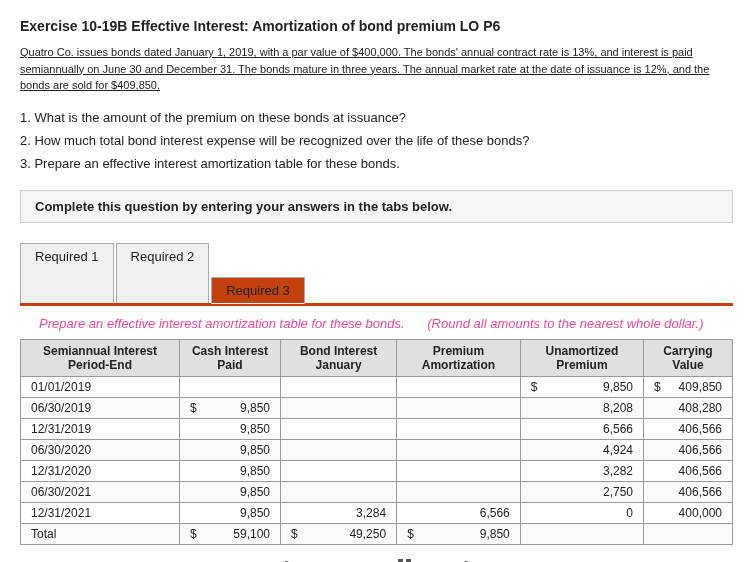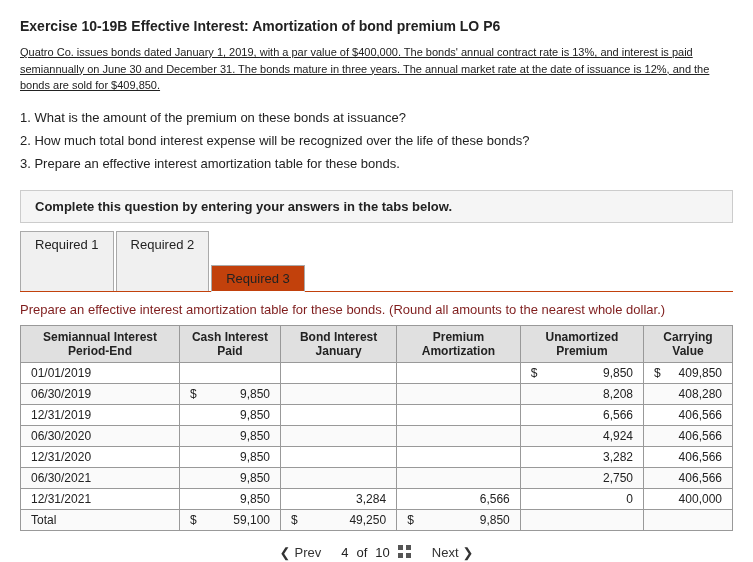--- a/index.html
+++ b/index.html
@@ -28,25 +28,25 @@
       line-height: 1.8;
       margin-bottom: 14px;
     }
     .questions p { }
     .instruction-box {
       border: 1px solid #ccc;
       background: #f5f5f5;
       padding: 8px 14px;
       font-weight: bold;
       font-size: 13px;
-      margin-bottom: 8px;
+      margin-bottom: 20px;
     }
     .tabs {
       display: flex;
-      border-bottom: 1px solid #c2410c;
+      border-bottom: 3px solid #c2410c;
       margin-bottom: 10px;
       text-align: right;
     }
     .tab {
       border: 1px solid #aaa;
       border-bottom: none;
       padding: 5px 14px;
       cursor: pointer;
       background: #f0f0f0;
       margin-right: 2px;
@@ -57,21 +57,23 @@
       border-bottom: 1px solid #fff;
       margin-bottom: -1px;
       z-index: 1;
       margin-top: 34px;
     }
     .prepare-text {
       font-size: 13px;
       margin-bottom: 8px;
     }
     .prepare-text span {
-      color: #7f1d1d;
+      color: #ec4899;
+      font-style: italic;
+      margin-left: 19px;
     }
     table {
       border-collapse: collapse;
       width: 100%;
       font-size: 12px;
     }
     table th {
       background: #e0e0e0;
       border: 1px solid #999;
       padding: 4px 6px;

